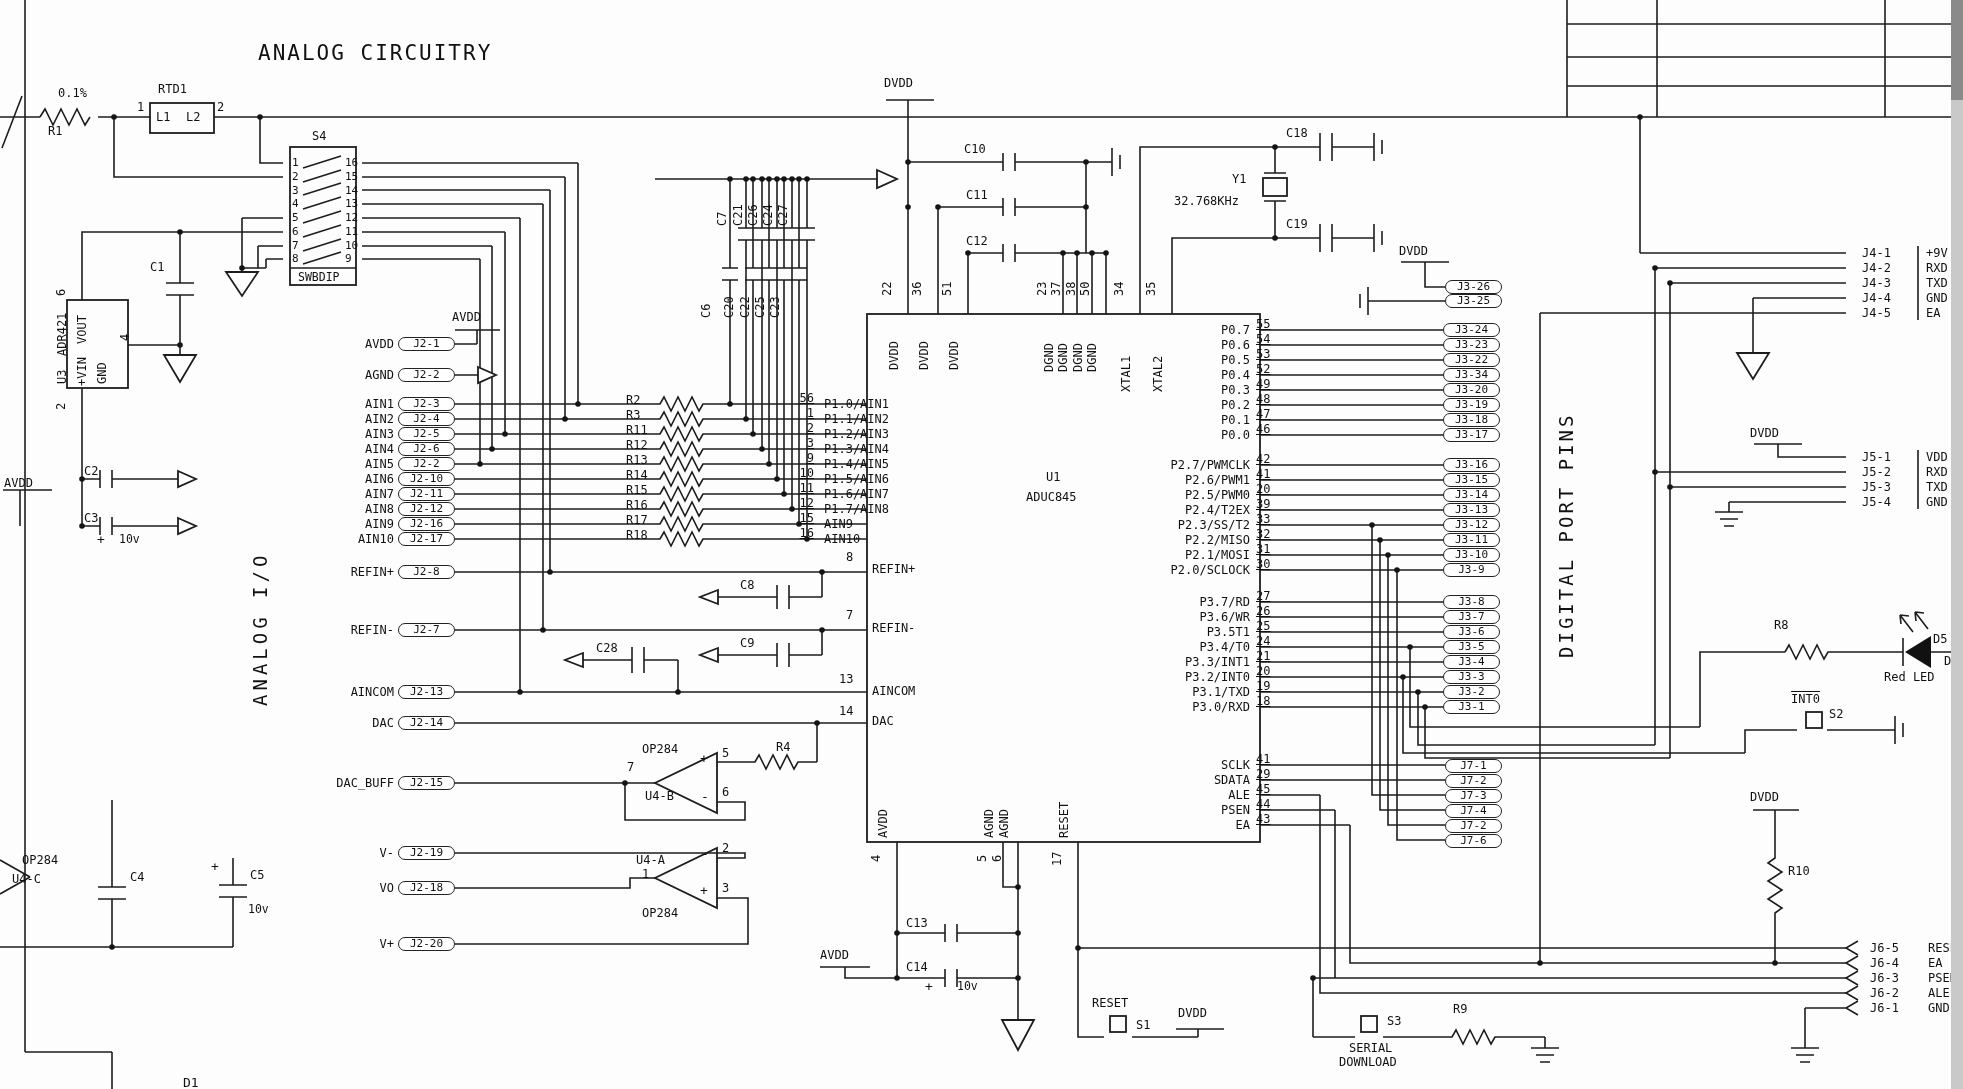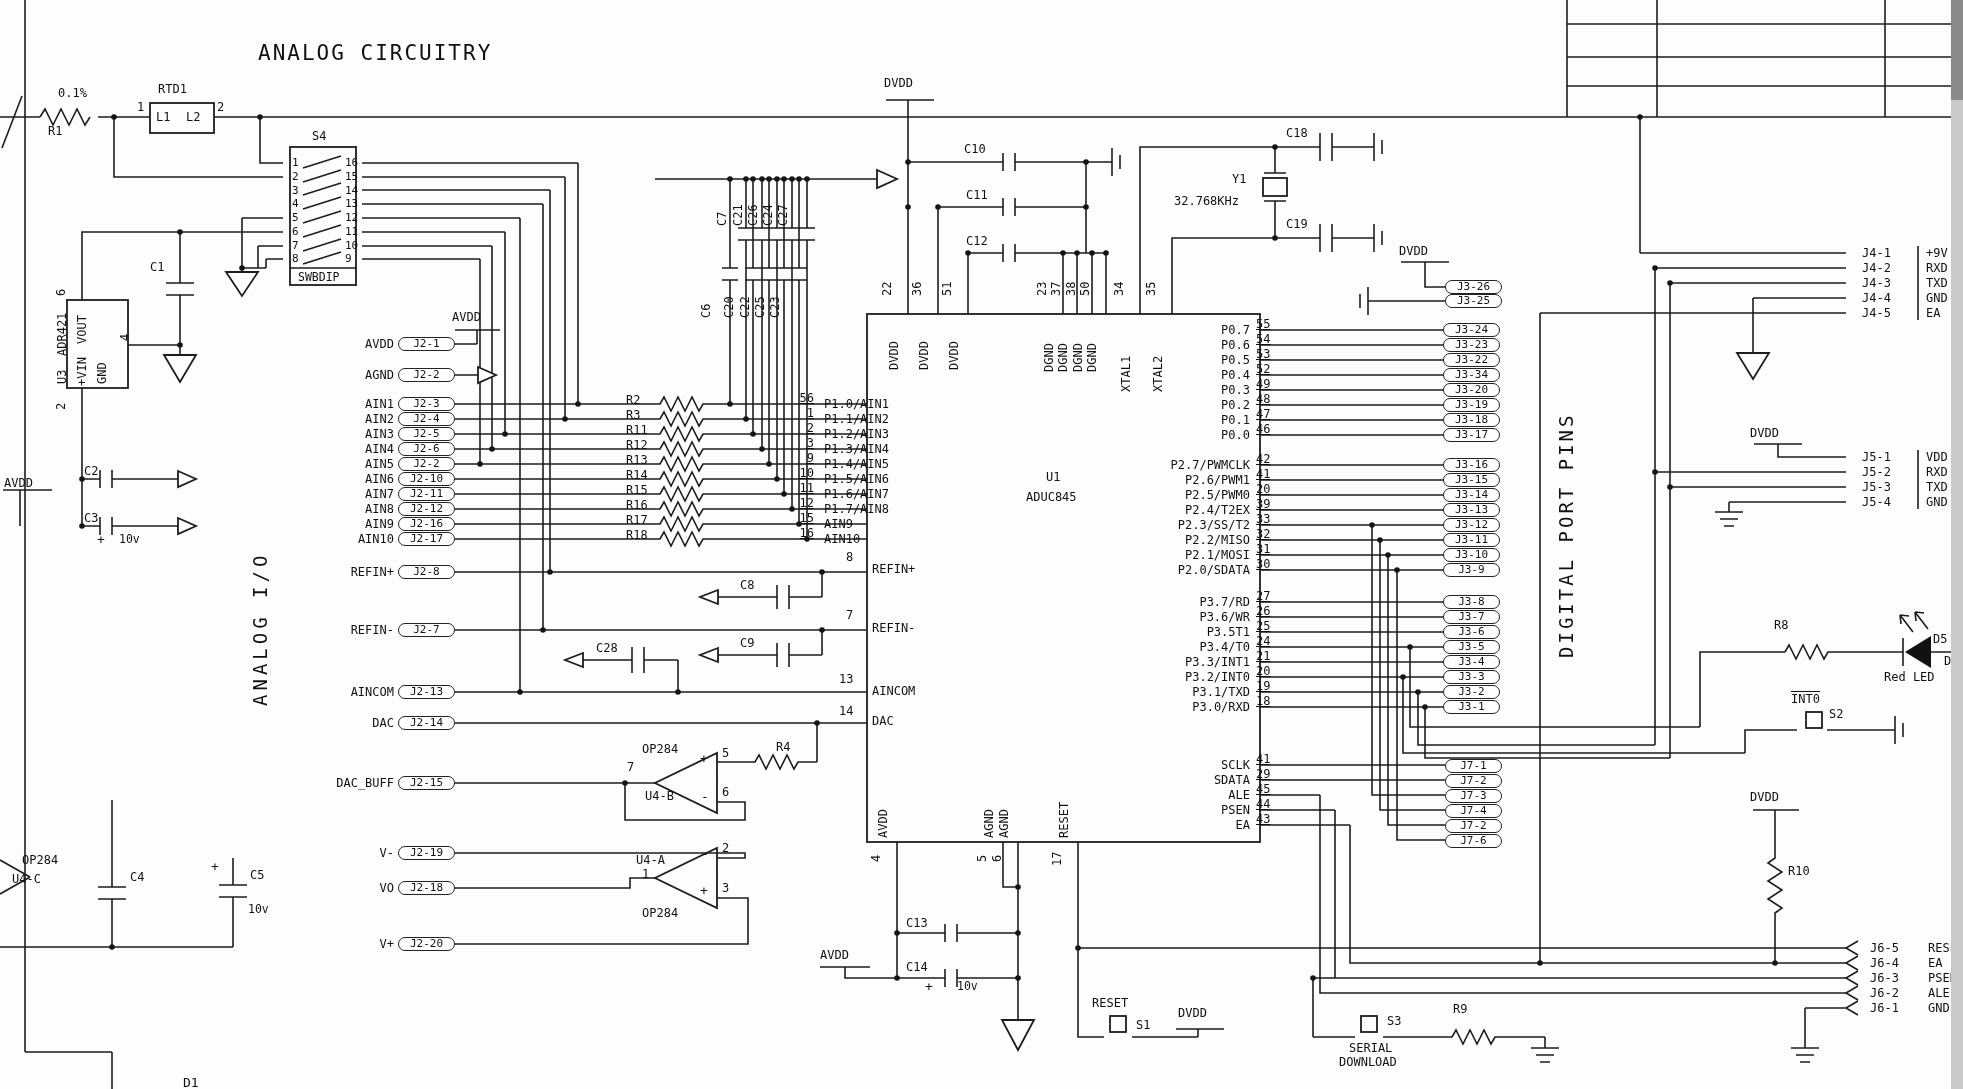--- a/index.html
+++ b/index.html
@@ -661,21 +661,21 @@
       <span class="pill ppill">J3-11</span>
     </div>
 
     <div class="row">
       <span class="plabel">P2.1/MOSI</span>
       <span class="pnum num">31</span>
       <span class="pill ppill">J3-10</span>
     </div>
 
     <div class="row">
-      <span class="plabel">P2.0/SDATA</span>
+      <span class="plabel">P2.0/SCLOCK</span>
       <span class="pnum num">30</span>
       <span class="pill ppill">J3-9</span>
     </div>
   </div>
 <div class="col" style="left:1152px;top:594px">
 
     <div class="row">
       <span class="plabel">P3.7/RD</span>
       <span class="pnum num">27</span>
       <span class="pill ppill">J3-8</span>

